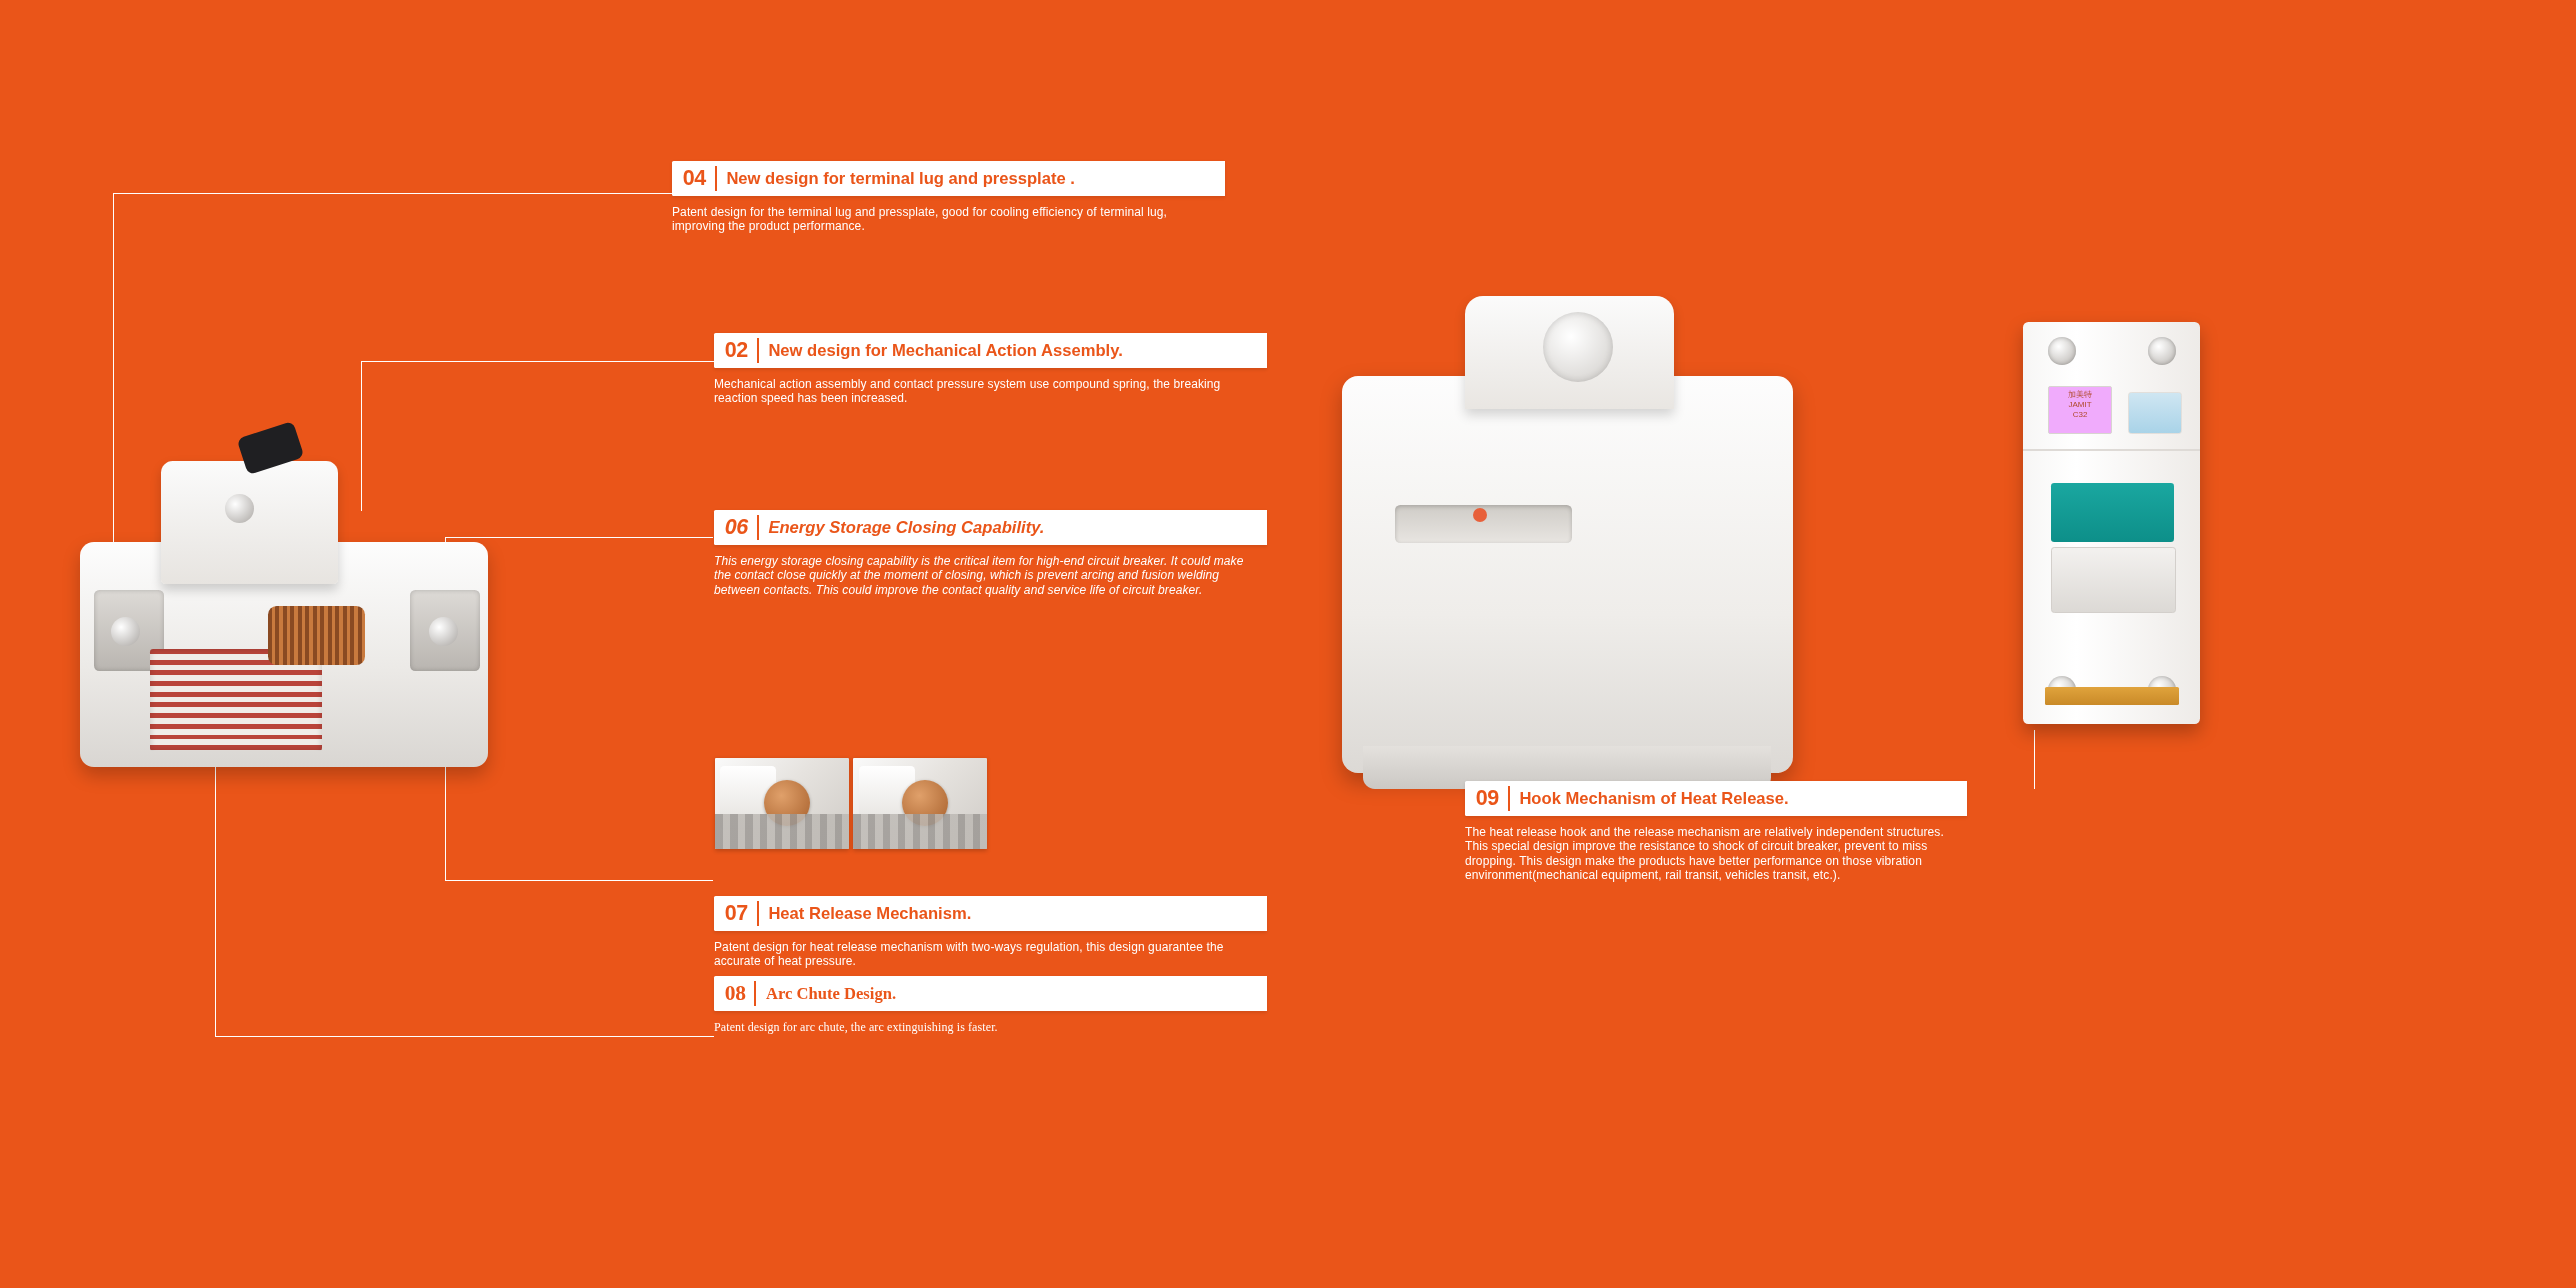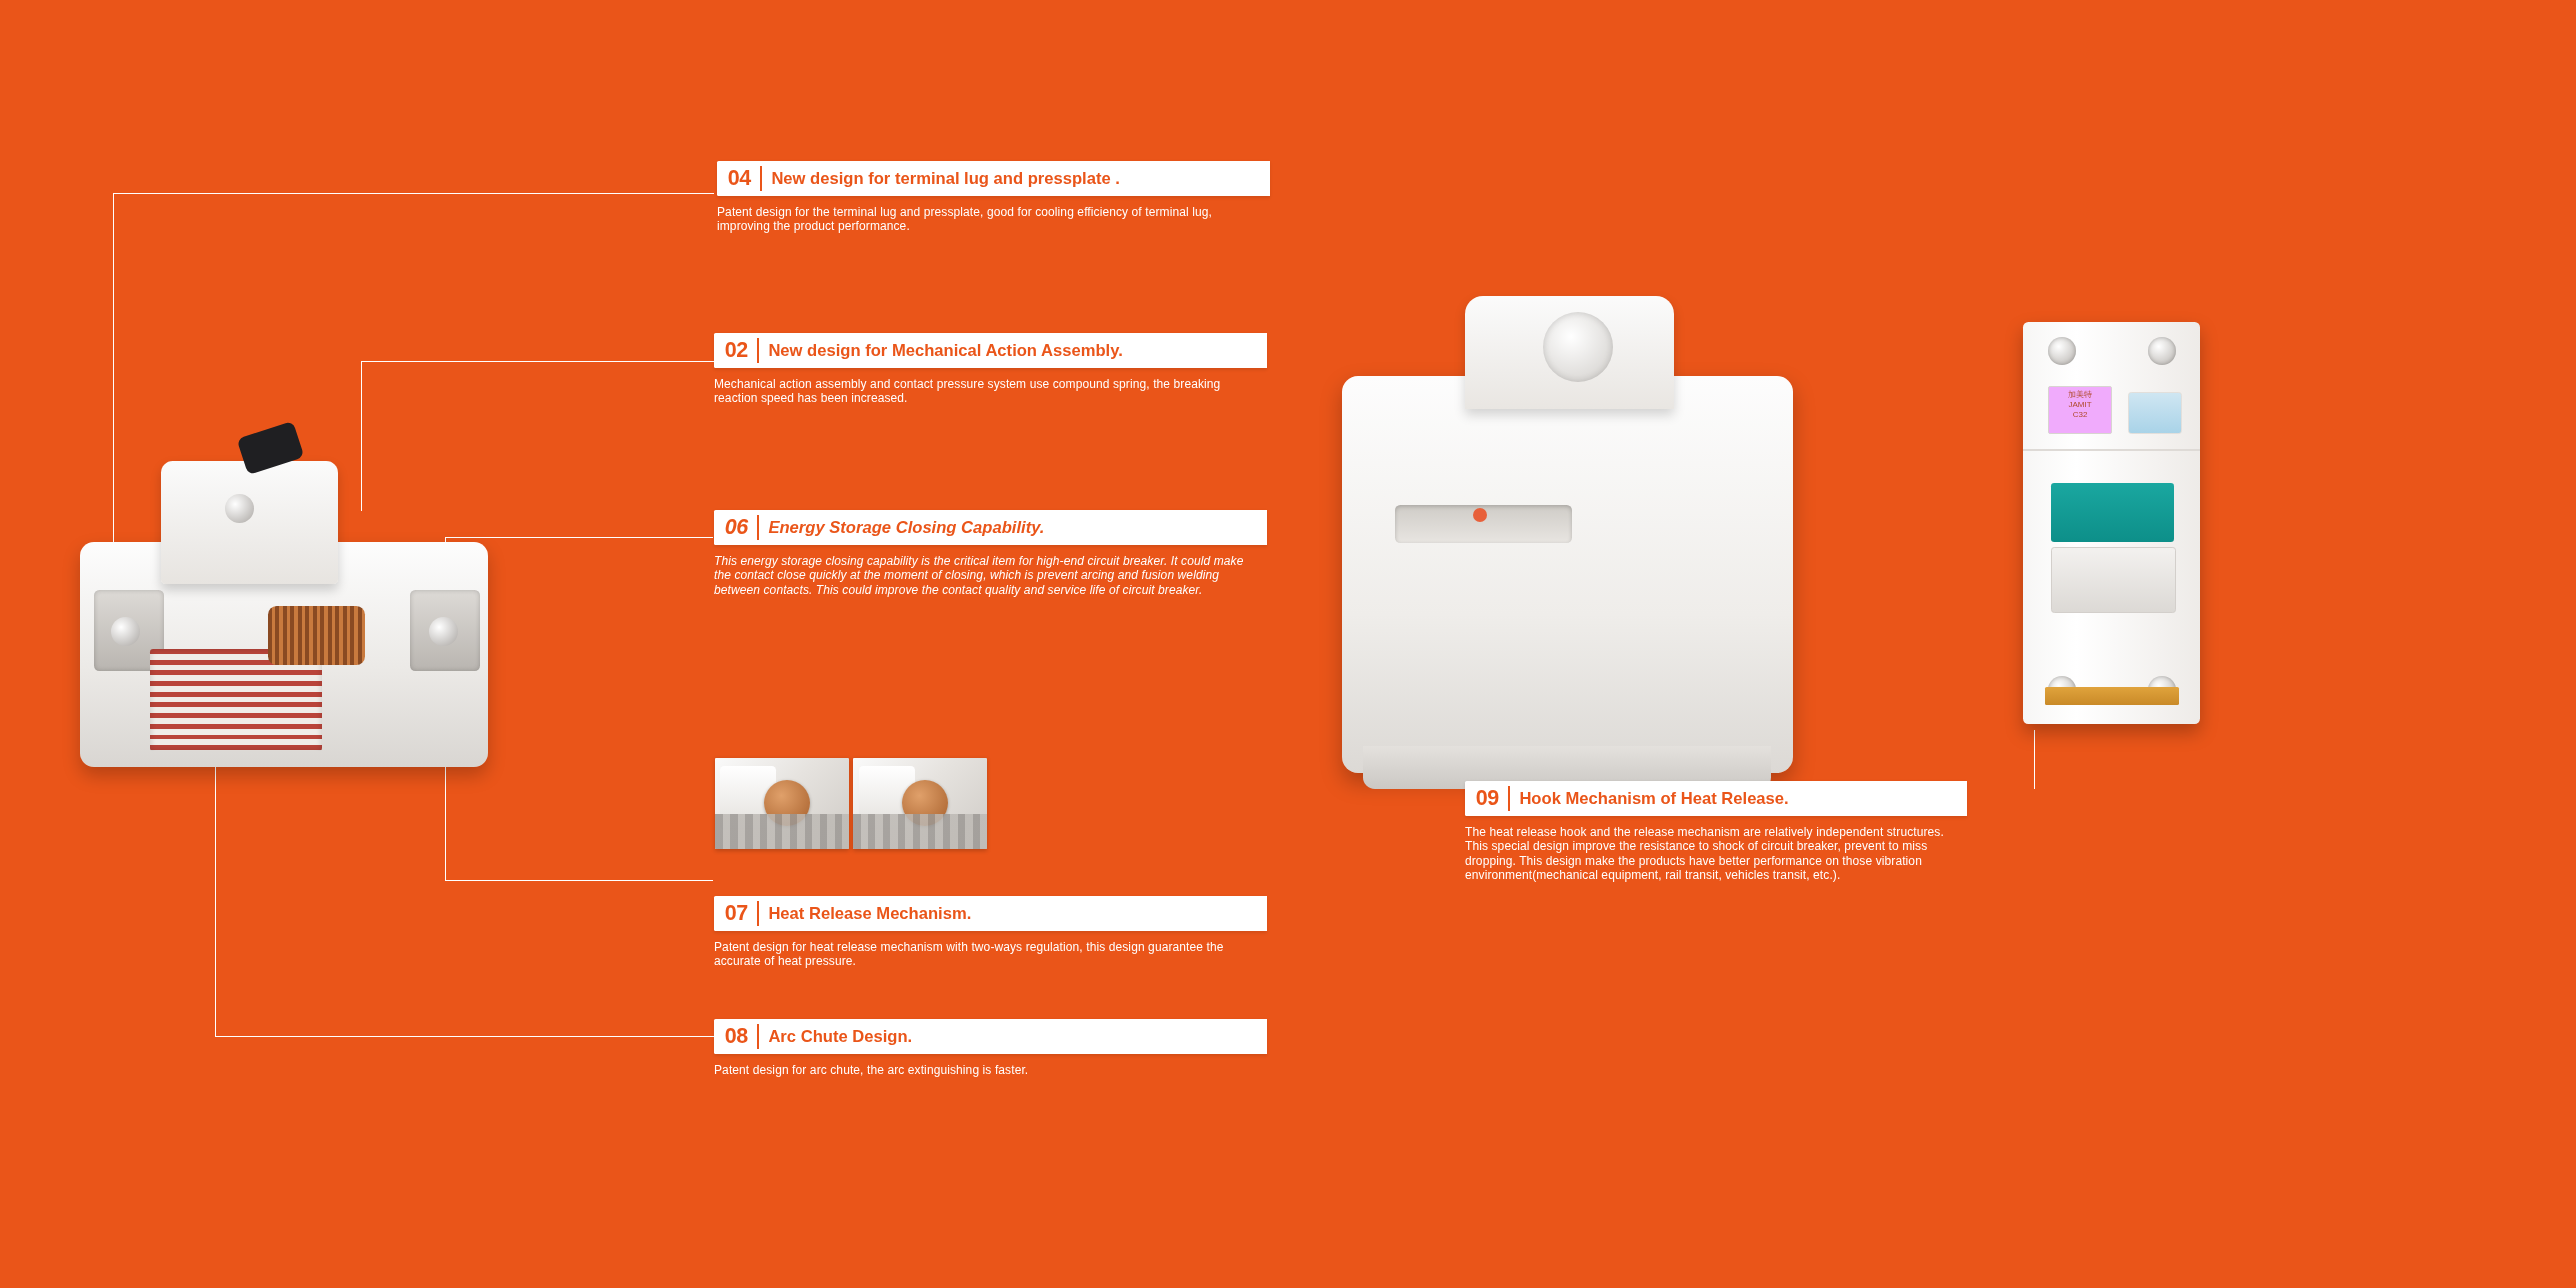--- a/index.html
+++ b/index.html
@@ -402,21 +402,21 @@
     </div>
     <div class="br-window"></div>
     <div class="br-divider"></div>
     <div class="br-switch"></div>
     <div class="br-lever"></div>
     <div class="br-screw" style="left:25px; top:354px;"></div>
     <div class="br-screw" style="left:125px; top:354px;"></div>
     <div class="br-bottombar"></div>
   </div>
 
-  <div class="feature" style="left:717px; top:161px; width:553px;">
+  <div class="feature" style="left:672px; top:161px; width:553px;">
     <div class="feature-head">
       <span class="feature-num">04</span>
       <span class="feature-sep"></span>
       <span class="feature-title">New design for terminal lug and pressplate .</span>
     </div>
     <div class="feature-body" style="width:542px;">
       <p>Patent design for the terminal lug and pressplate, good for cooling efficiency of terminal lug, improving the product performance.</p>
     </div>
   </div>
 
@@ -459,21 +459,21 @@
     <div class="feature-head">
       <span class="feature-num">07</span>
       <span class="feature-sep"></span>
       <span class="feature-title">Heat Release Mechanism.</span>
     </div>
     <div class="feature-body" style="width:542px;">
       <p>Patent design for heat release mechanism with two-ways regulation, this design guarantee the accurate of heat pressure.</p>
     </div>
   </div>
 
-  <div class="feature" style="left:714px; top:1019px; width:553px;">
+  <div class="feature" style="left:714px; top:976px; width:553px;font-family:Liberation Serif, serif;">
     <div class="feature-head">
       <span class="feature-num">08</span>
       <span class="feature-sep"></span>
       <span class="feature-title">Arc Chute Design.</span>
     </div>
     <div class="feature-body" style="width:542px;">
       <p>Patent design for arc chute, the arc extinguishing is faster.</p>
     </div>
   </div>
 

